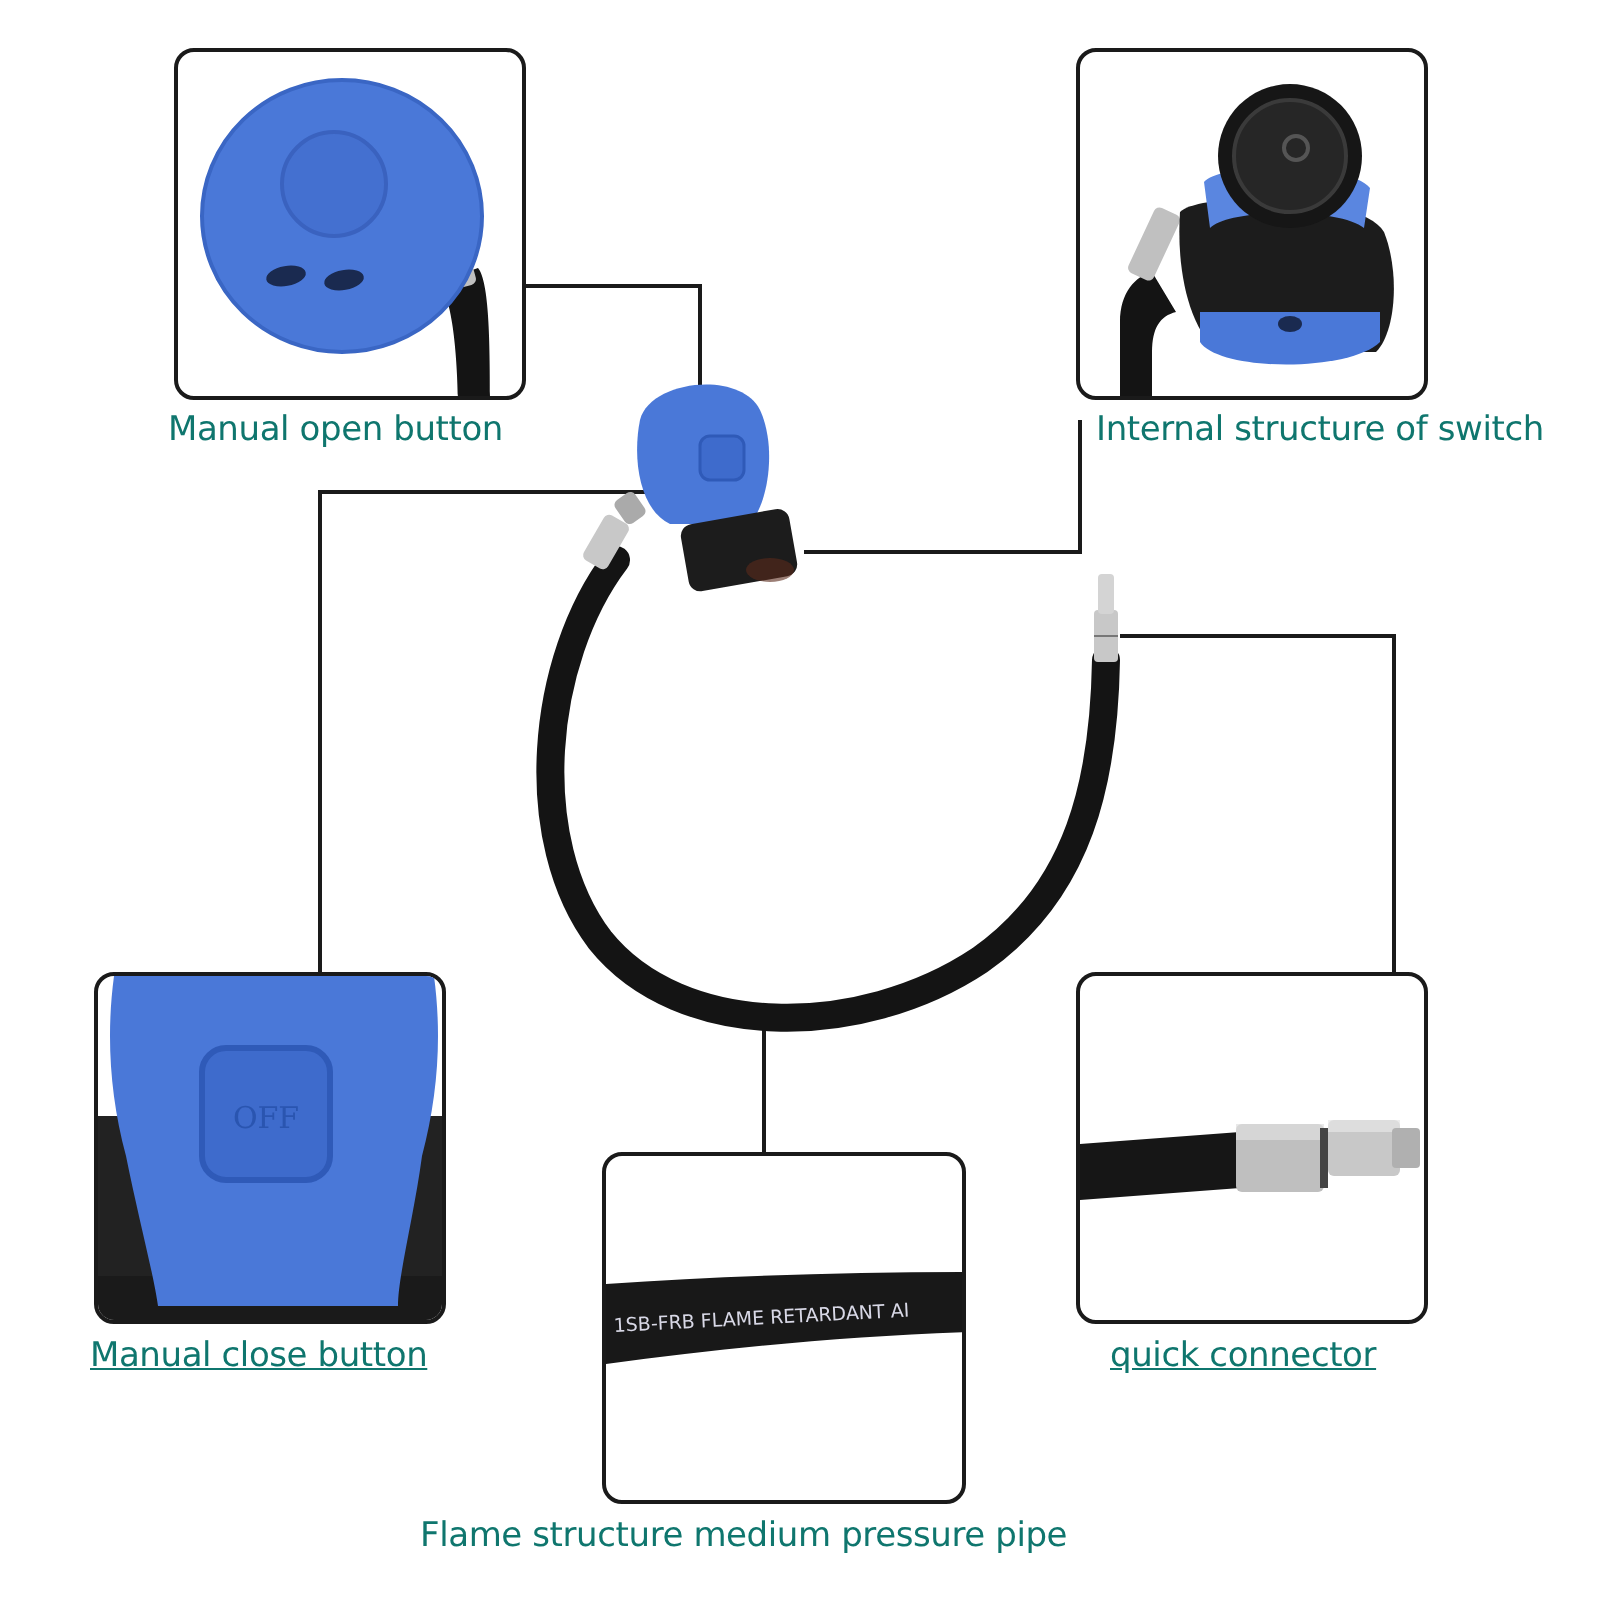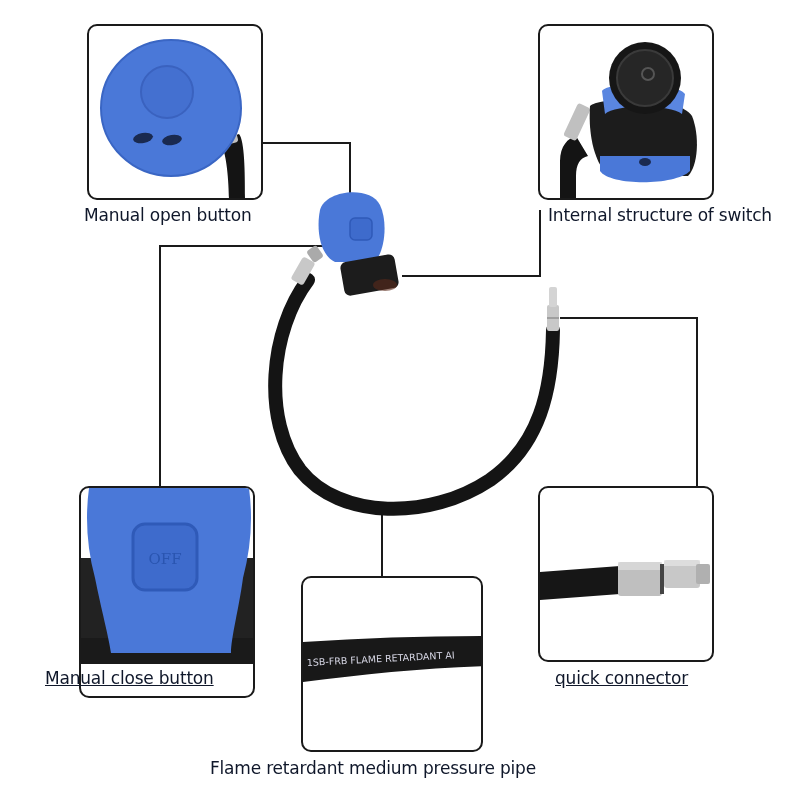--- a/index.html
+++ b/index.html
@@ -19,21 +19,21 @@
       position: absolute;
       border: 2px solid #1a1a1a;
       border-radius: 10px;
       background: #ffffff;
       overflow: hidden;
       box-sizing: border-box;
     }
     .label {
       position: absolute;
       font-size: 17px;
-      color: #0f172a;
+      color: #0f766e;
       white-space: nowrap;
       letter-spacing: -0.2px;
     }
     svg.overlay {
       position: absolute;
       left: 0;
       top: 0;
       pointer-events: none;
     }
     .frame svg {
@@ -103,39 +103,39 @@
     <path d="M60,145 C70,160 135,160 150,145 L150,130 L60,130 Z" fill="#4a78d8"></path>
     <ellipse cx="105" cy="136" rx="6" ry="4" fill="#1a2a50"></ellipse>
     <path d="M62,65 C70,55 135,55 145,68 L142,88 C130,78 75,78 65,88 Z" fill="#5a86e0"></path>
     <circle cx="105" cy="52" r="36" fill="#161616"></circle>
     <circle cx="105" cy="52" r="28" fill="#262626" stroke="#3a3a3a" stroke-width="2"></circle>
     <circle cx="108" cy="48" r="6" fill="none" stroke="#555" stroke-width="2"></circle>
   </svg>
 </div>
 <div class="label" style="left:548px; top:205px;">Internal structure of switch</div>
 
-<div class="frame" style="left:47px; top:486px; width:176px; height:212px;margin-left:32px;">
+<div class="frame" style="left:47px; top:486px; width:176px; height:176px;">
   <svg width="176" height="176" viewBox="0 0 176 176">
     <rect x="0" y="150" width="176" height="26" fill="#1a1a1a"></rect>
     <rect x="0" y="70" width="30" height="80" fill="#222"></rect>
     <rect x="150" y="70" width="26" height="80" fill="#222"></rect>
     <path d="M8,0 L168,0 C172,30 170,60 162,90 C158,120 150,150 150,165 L30,165 C28,150 20,120 14,90 C6,60 4,30 8,0 Z" fill="#4a78d8"></path>
     <rect x="52" y="36" width="64" height="66" rx="12" fill="#3e6bcc" stroke="#2f5ab8" stroke-width="3"></rect>
     <text x="84" y="76" text-anchor="middle" font-family="DejaVu Serif, serif" font-size="15" fill="#2a55b0">OFF</text>
   </svg>
 </div>
 <div class="label" style="left:45px; top:668px;text-decoration:underline;">Manual close button</div>
 
 <div class="frame" style="left:301px; top:576px; width:182px; height:176px;">
   <svg width="182" height="176" viewBox="0 0 182 176">
     <path d="M0,64 C60,60 120,58 182,58 L182,88 C120,90 60,96 0,104 Z" fill="#181818"></path>
     <text x="4" y="88" font-family="DejaVu Sans, sans-serif" font-size="9.5" fill="#d8d8e6" transform="rotate(-3 4 88)">1SB-FRB FLAME RETARDANT AI</text>
   </svg>
 </div>
-<div class="label" style="left:210px; top:758px;">Flame retardant medium pressure pipe</div>
+<div class="label" style="left:210px; top:758px;">Flame structure medium pressure pipe</div>
 
 <div class="frame" style="left:538px; top:486px; width:176px; height:176px;">
   <svg width="176" height="176" viewBox="0 0 176 176">
     <path d="M0,84 L80,78 L80,106 L0,112 Z" fill="#161616"></path>
     <rect x="78" y="74" width="44" height="34" rx="3" fill="#bfbfbf"></rect>
     <rect x="78" y="74" width="44" height="8" fill="#e0e0e0" opacity="0.7"></rect>
     <rect x="120" y="76" width="4" height="30" fill="#444"></rect>
     <rect x="124" y="72" width="36" height="28" rx="3" fill="#c8c8c8"></rect>
     <rect x="124" y="72" width="36" height="6" fill="#e6e6e6" opacity="0.7"></rect>
     <rect x="156" y="76" width="14" height="20" rx="2" fill="#b0b0b0"></rect>

